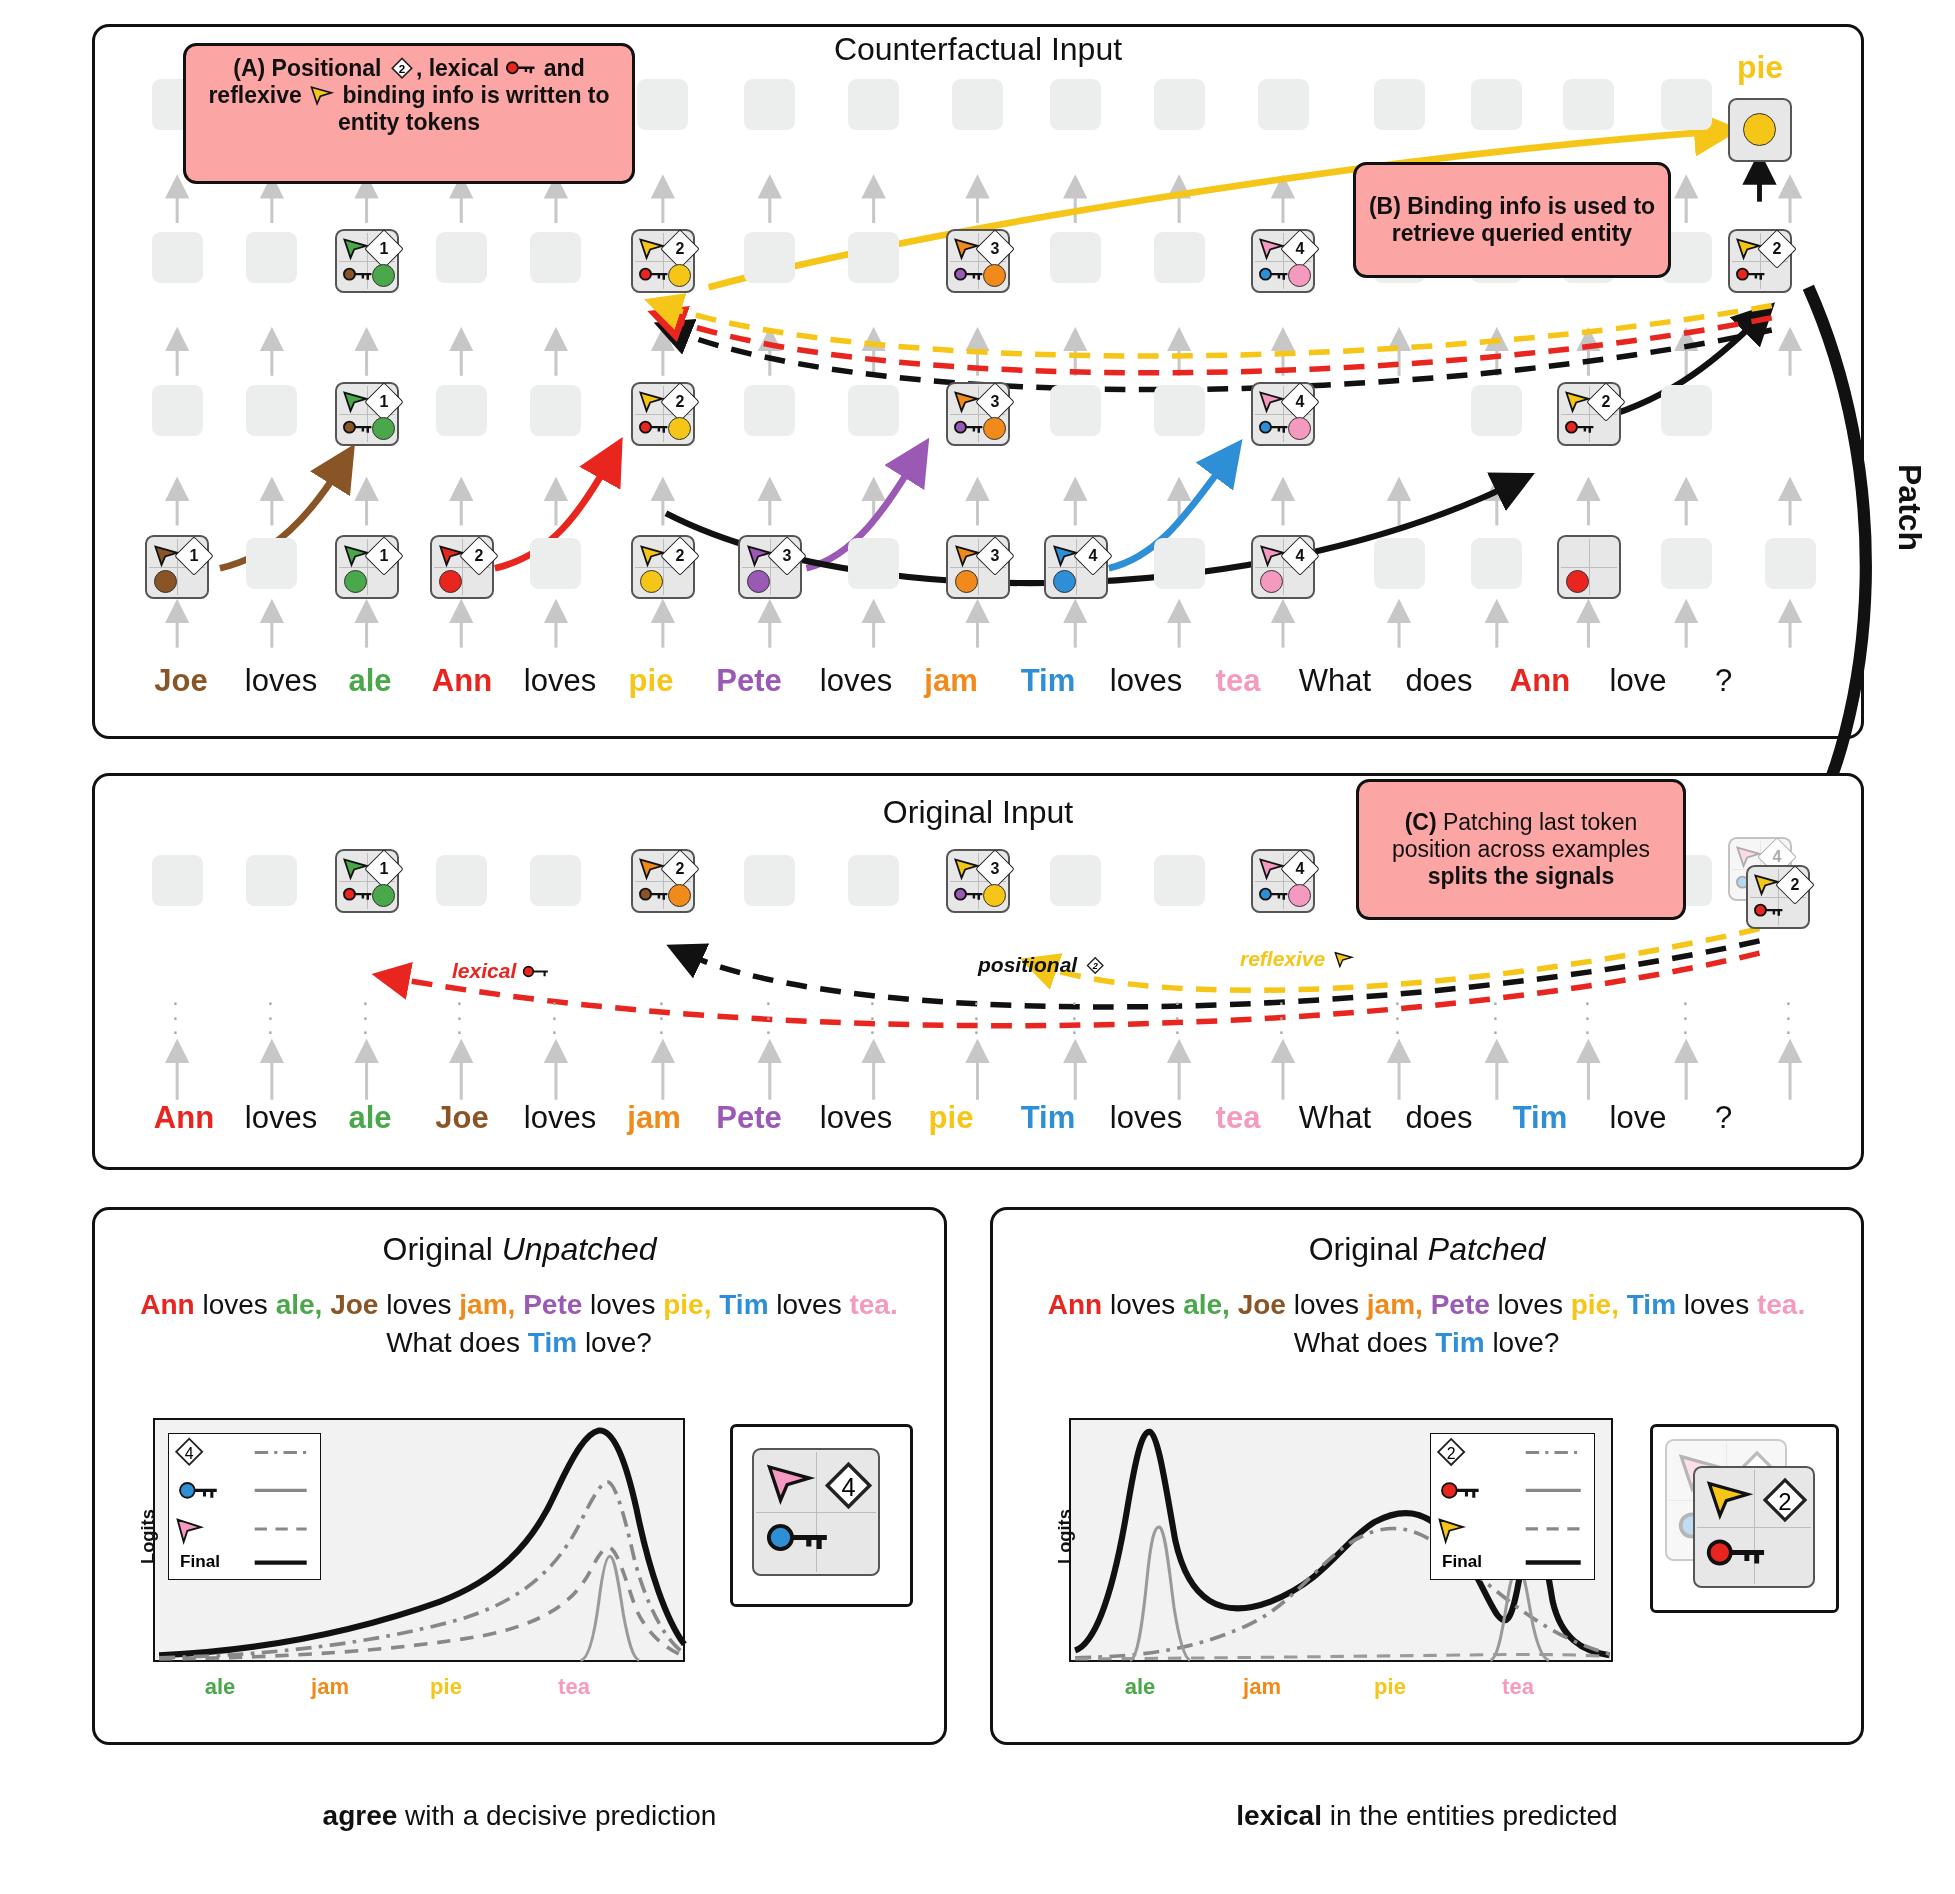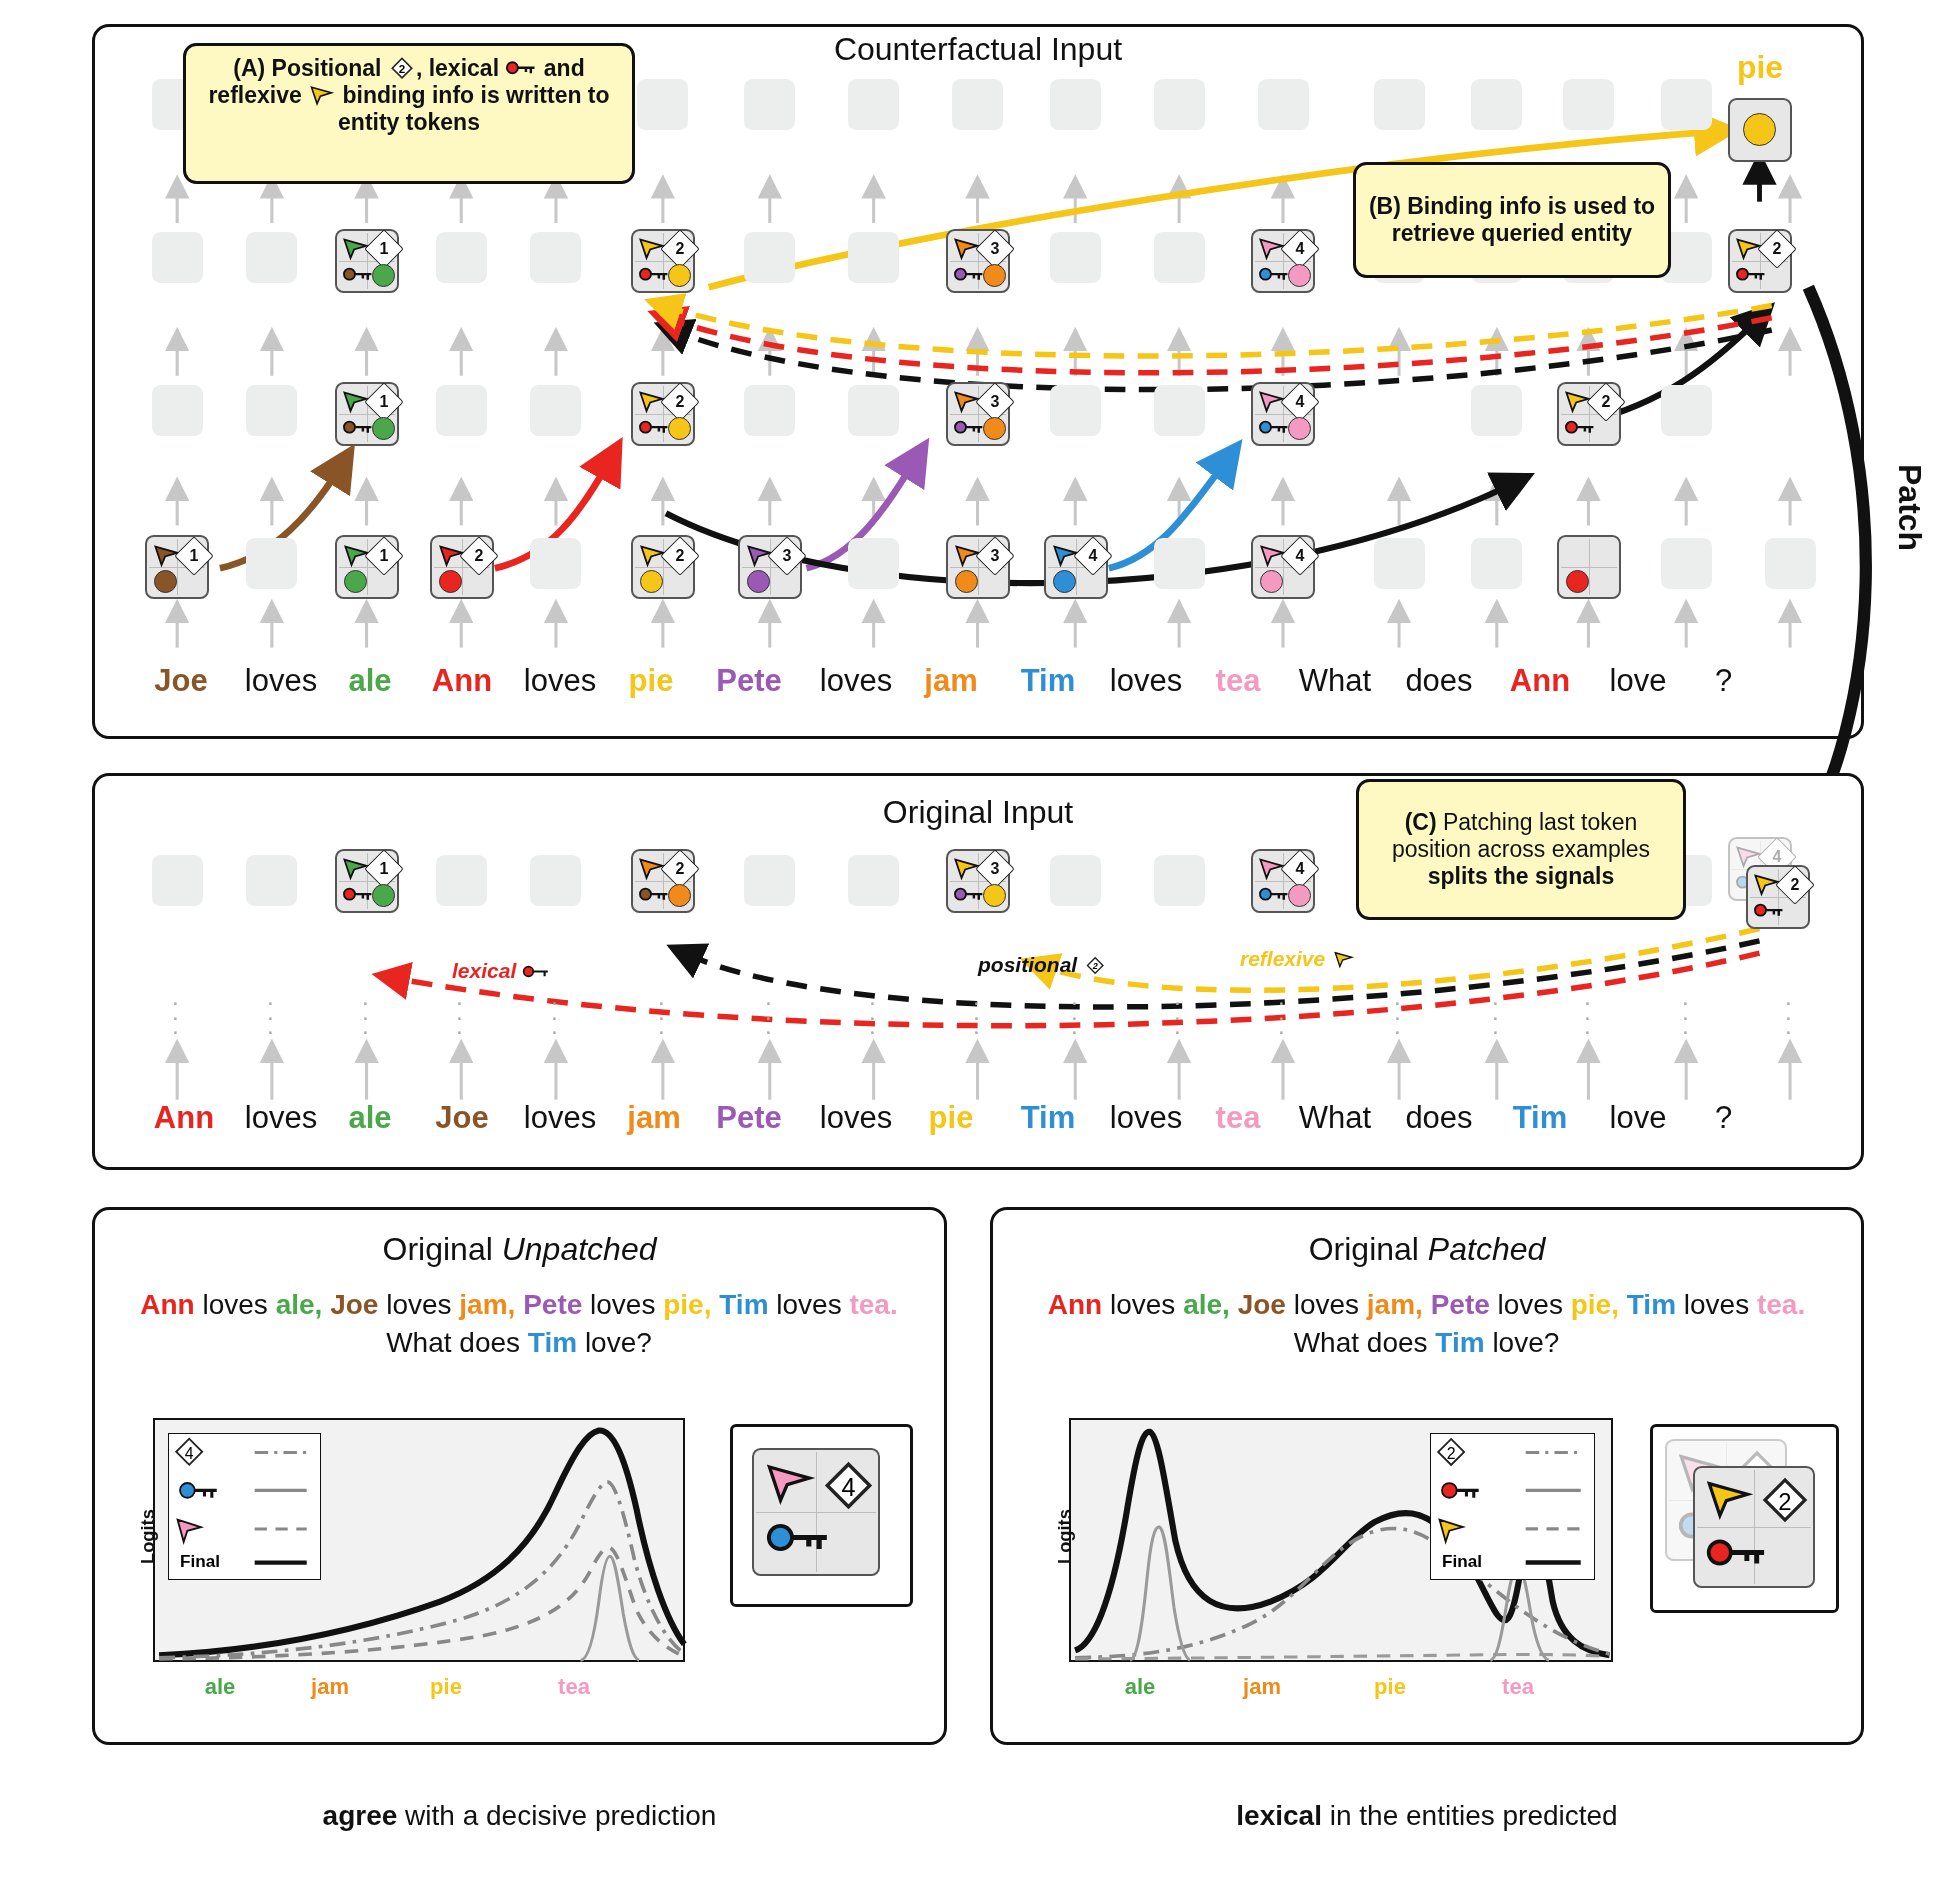--- a/index.html
+++ b/index.html
@@ -12,21 +12,21 @@
   .entity{position:absolute;width:64px;height:64px;border:2.4px solid #555;border-radius:8.6px;background:#e7e7e7;box-sizing:border-box;}
   .entity .grid{position:absolute;inset:0;}
   .entity .grid:before{content:"";position:absolute;left:50%;top:2.4px;bottom:2.4px;width:1.2px;background:#bdbdbd;}
   .entity .grid:after{content:"";position:absolute;top:50%;left:2.4px;right:2.4px;height:1.2px;background:#bdbdbd;}
   .dot{position:absolute;width:23px;height:23px;border-radius:50%;border:1.8px solid #333;box-sizing:border-box;}
   .numbadge{position:absolute;width:28px;height:28px;}
   .numbadge .dia{position:absolute;inset:0;background:#fff;border:1.8px solid #222;transform:rotate(45deg);border-radius:2.4px;box-sizing:border-box;}
   .numbadge span{position:absolute;inset:0;display:flex;align-items:center;justify-content:center;font-size:16px;font-weight:bold;}
   .arrowglyph{position:absolute;width:28px;height:24.4px;}
   .keyglyph{position:absolute;width:32px;height:18.3px;}
-  .callout{position:absolute;border:3.1px solid #111;border-radius:13.4px;background:#fef9c3;box-sizing:border-box;padding:8.6px 11px;font-size:23px;line-height:1.18;text-align:center;font-weight:bold;}
+  .callout{position:absolute;border:3.1px solid #111;border-radius:13.4px;background:#fca5a5;box-sizing:border-box;padding:8.6px 11px;font-size:23px;line-height:1.18;text-align:center;font-weight:bold;}
   .callout .reg{font-weight:normal;}
   .bottomcap{position:absolute;font-size:28px;line-height:1.25;text-align:center;}
   .sent{position:absolute;font-size:28px;line-height:1.35;text-align:center;font-weight:bold;}
   .sent .plain{font-weight:normal;color:#111;}
   .plotbox{position:absolute;border:2.4px solid #111;background:#f2f2f2;box-sizing:border-box;}
   .axlabel{position:absolute;font-size:18.3px;font-weight:bold;transform:rotate(-90deg);transform-origin:left top;}
   .xtick{position:absolute;font-size:22px;font-weight:bold;text-align:center;}
   .legend{position:absolute;border:1.8px solid #111;background:#fff;box-sizing:border-box;}
   .vdots{position:absolute;font-size:24.4px;color:#aaa;letter-spacing:0;line-height:0.6;}
   .patchlabel{position:absolute;font-size:32px;font-weight:bold;writing-mode:vertical-rl;}

